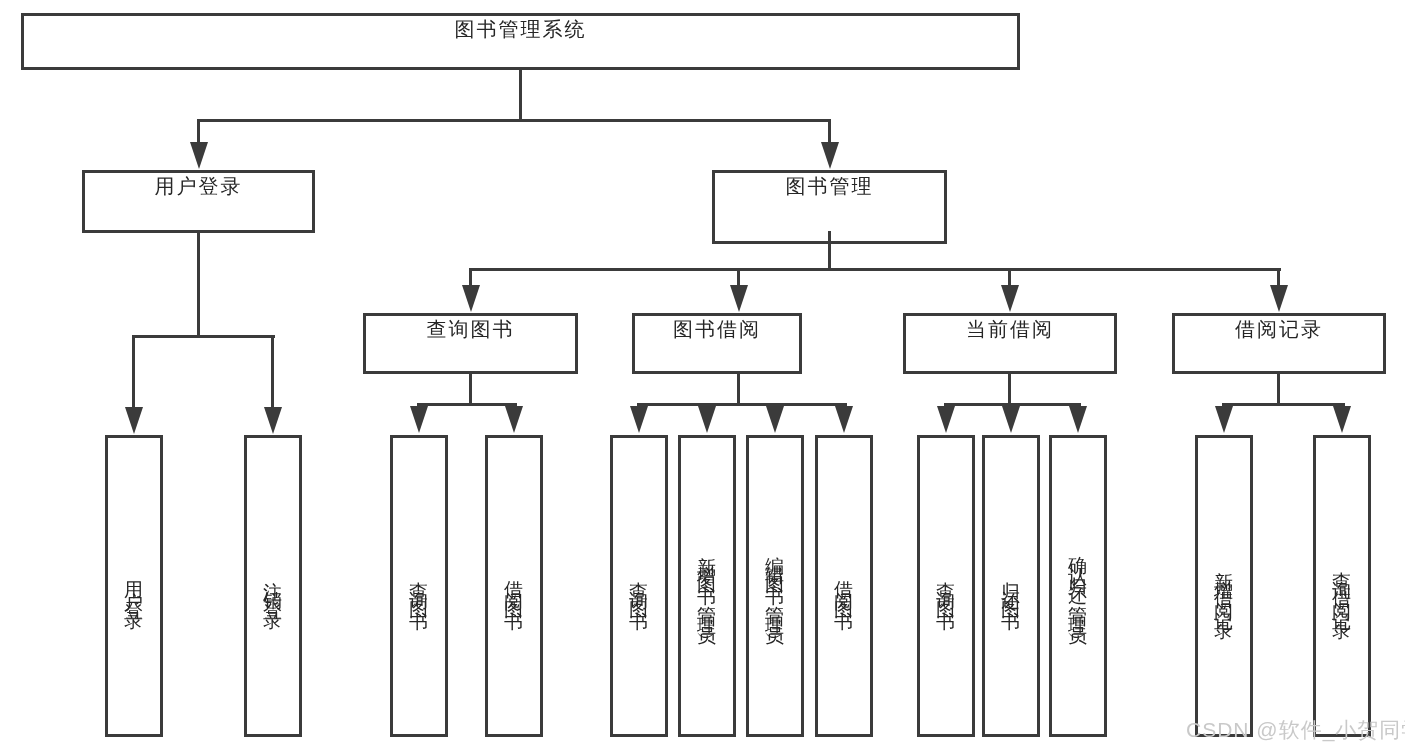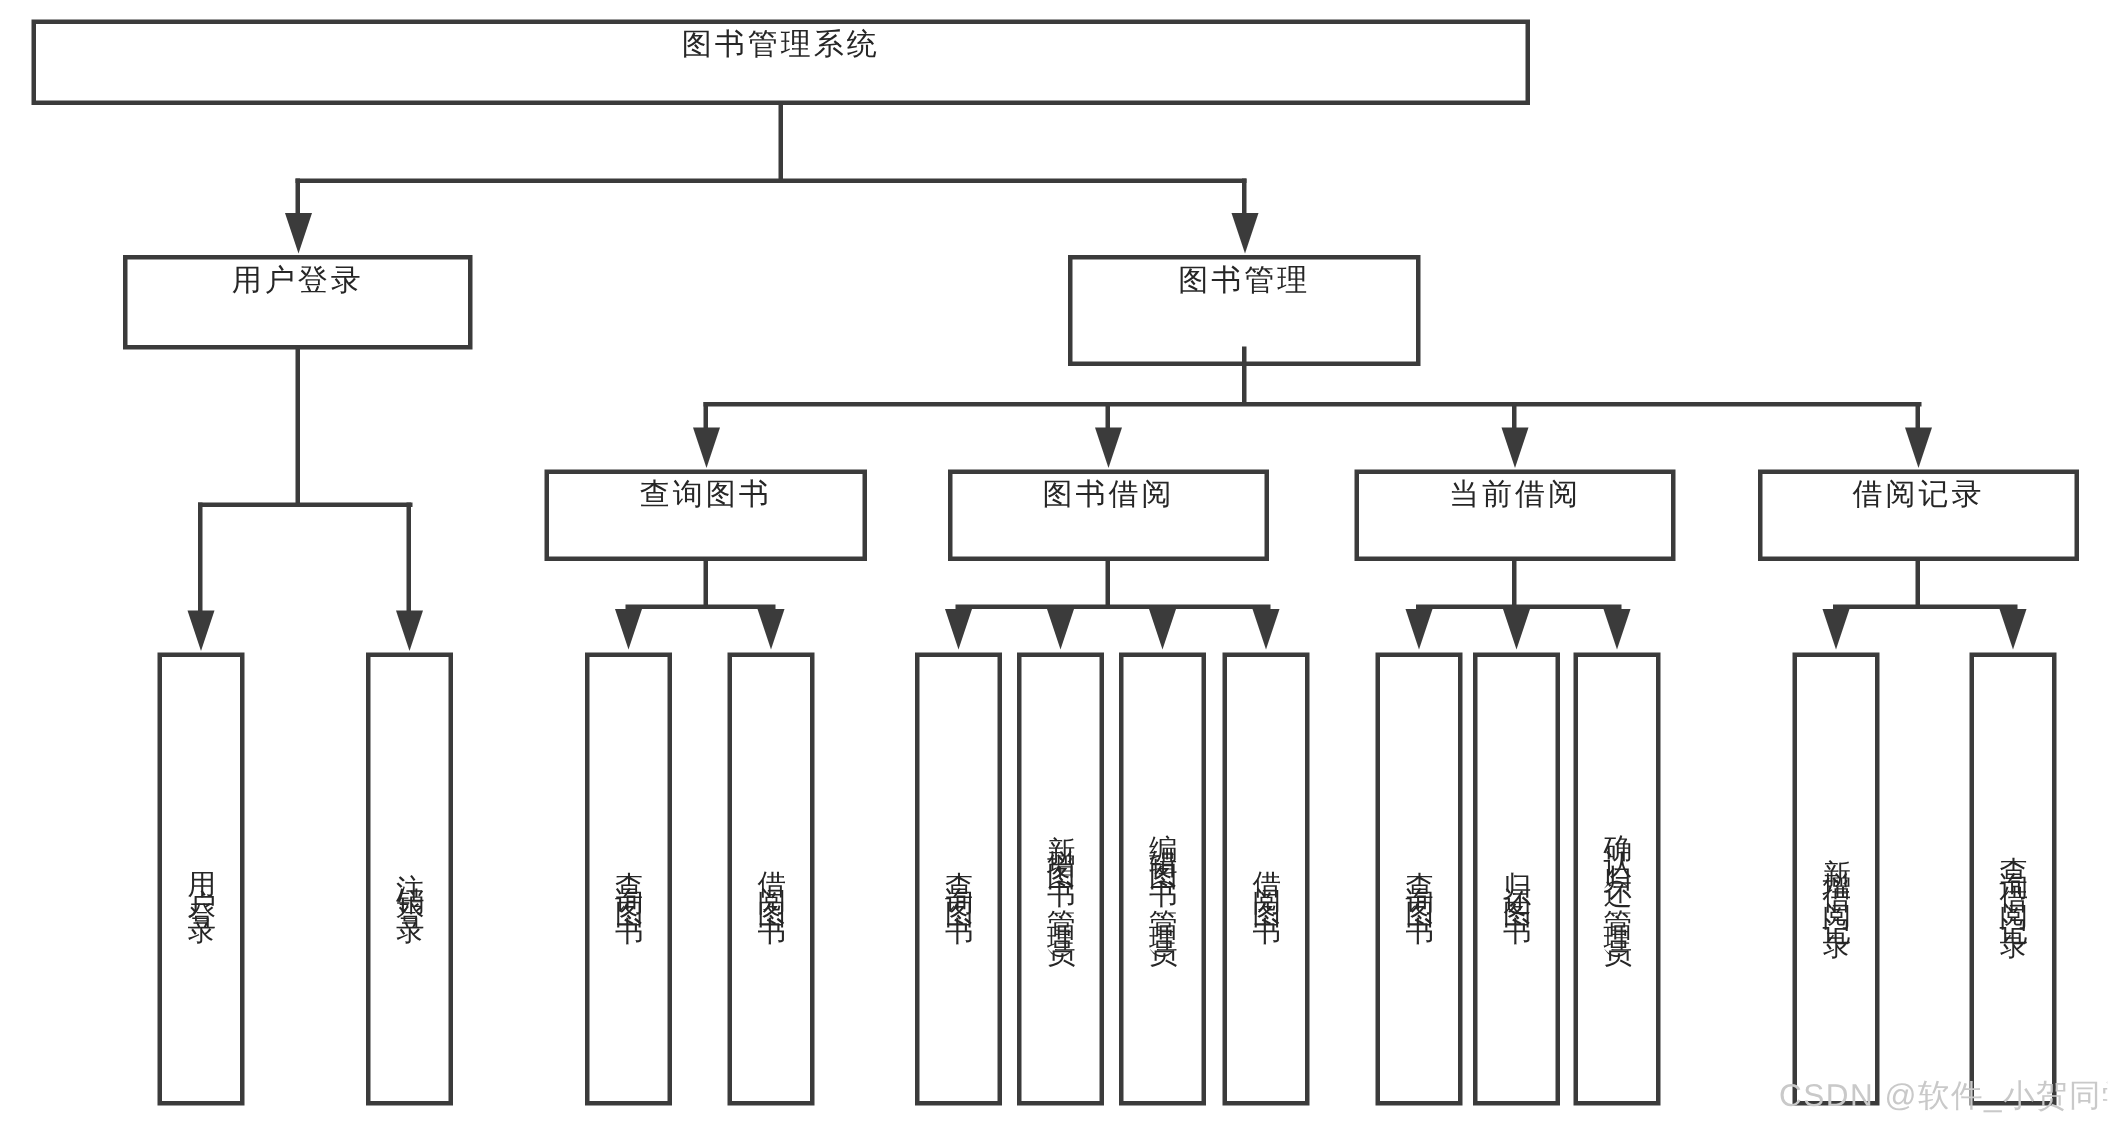--- a/index.html
+++ b/index.html
@@ -82,21 +82,21 @@
   <div class="node" style="left:82px;top:170px;width:233px;height:63px">
     <span class="label">用户登录</span>
   </div>
   <div class="node" style="left:712px;top:170px;width:235px;height:74px">
     <span class="label">图书管理</span>
   </div>
 
   <div class="node" style="left:363px;top:313px;width:215px;height:61px">
     <span class="label">查询图书</span>
   </div>
-  <div class="node" style="left:632px;top:313px;width:214px;height:61px">
+  <div class="node" style="left:632px;top:313px;width:170px;height:61px">
     <span class="label">图书借阅</span>
   </div>
   <div class="node" style="left:1172px;top:313px;width:214px;height:61px">
     <span class="label">借阅记录</span>
   </div>
   <div class="node" style="left:903px;top:313px;width:214px;height:61px">
     <span class="label">当前借阅</span>
   </div>
 
   <div class="leaf" style="left:105px">

